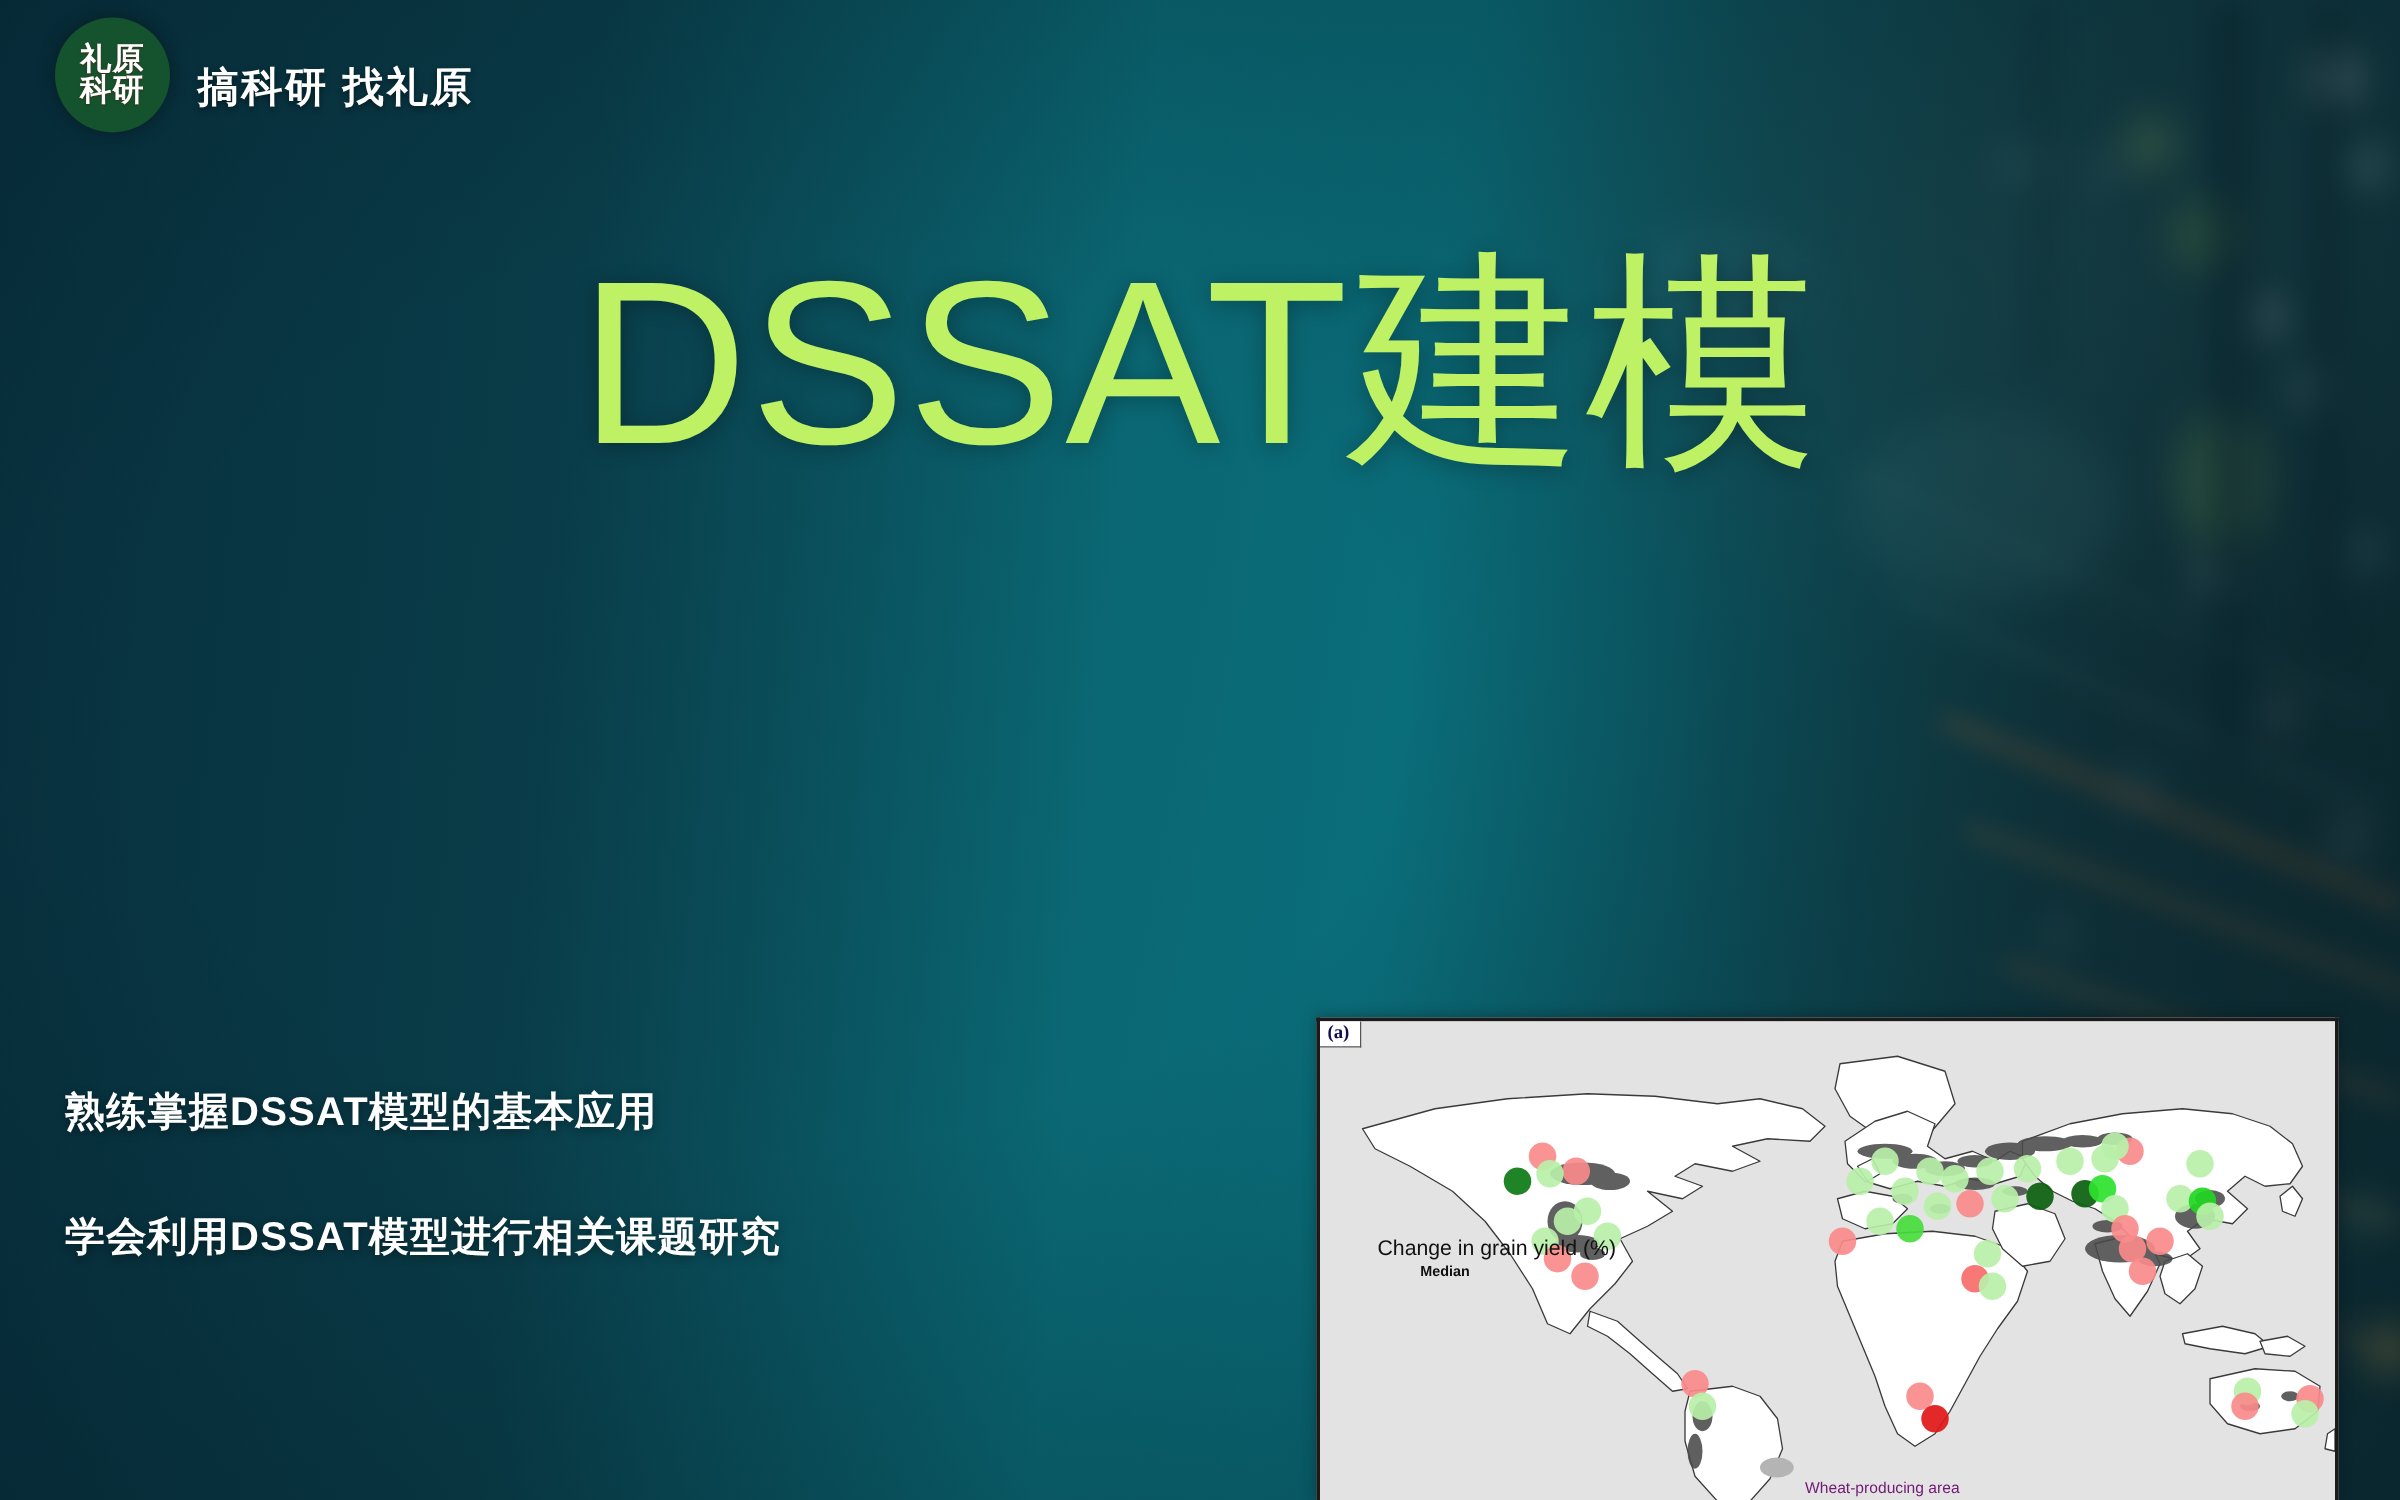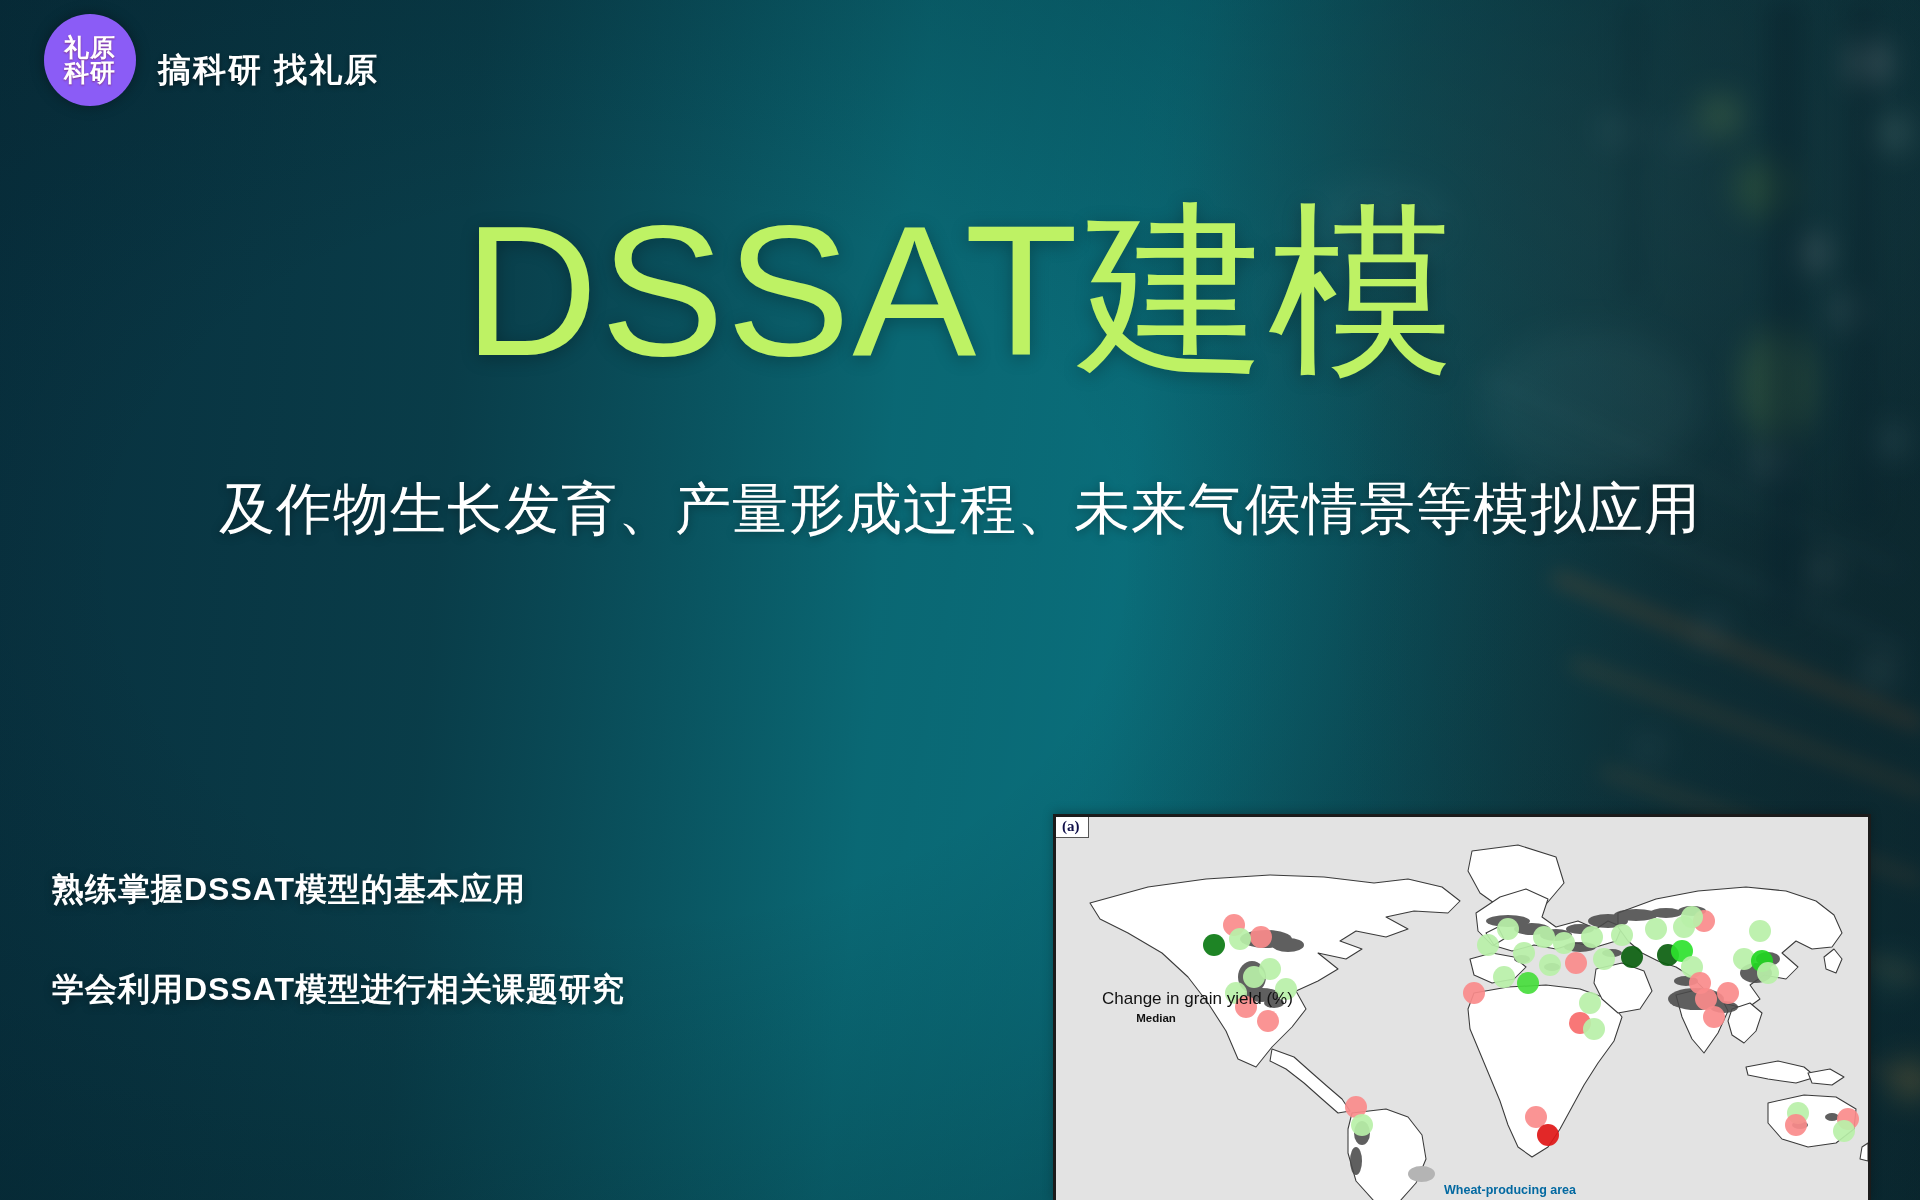--- a/index.html
+++ b/index.html
@@ -62,21 +62,21 @@
   .legend-title{font-size:17px;font-weight:400;white-space:nowrap;}
   .legend-sub{font-size:11.5px;font-weight:700;text-align:center;width:108px;margin-top:3px;}
   .ramp-wrap{display:flex;margin-top:6px;margin-left:30px;}
   .ramp-labels{display:flex;flex-direction:column;align-items:flex-end;margin-right:3px;}
   .ramp-labels div{font-size:10.5px;font-weight:700;height:18px;line-height:10px;
      transform:translateY(-5px);}
   .ramp{width:26px;}
   .ramp i{display:block;width:26px;height:18px;}
   .area-legend{position:absolute;left:352px;bottom:6px;display:flex;align-items:center;gap:9px;z-index:3;}
   .area-dot{width:27px;height:16px;border-radius:50%;background:#b4b4b4;}
-  .area-label{font-size:12.5px;font-weight:700;color:#0369a1;white-space:nowrap;margin-top:33px;}
+  .area-label{font-size:12.5px;font-weight:400;color:#701a75;white-space:nowrap;margin-top:33px;}
 </style>
 </head>
 <body>
 
 <div id="slide">
 
   <div class="bg-photo">
     <div class="bg-base"></div>
 
     <div class="blob" style="left:1852px;top:46px;width:34px;height:34px;background:rgba(255,255,255,.70);"></div>
@@ -110,32 +110,29 @@
 
     <div class="streak" style="left:1766px;top:0px;width:38px;height:620px;background:rgba(12,40,52,.45);"></div>
     <div class="streak" style="left:1848px;top:0px;width:30px;height:520px;background:rgba(14,44,56,.40);"></div>
     <div class="streak" style="left:1620px;top:0px;width:26px;height:300px;background:rgba(16,52,62,.30);"></div>
 
     <div class="bg-veil"></div>
     <div class="bg-vignette"></div>
   </div>
 
   <div class="logo-row">
-    <div class="logo-badge" style="background:#8b5cf6;">
+    <div class="logo-badge" style="background:#14532d;">
       <span>礼原</span>
       <span>科研</span>
     </div>
     <div class="logo-tag">搞科研 找礼原</div>
   </div>
 
   <div class="headline">
     <div class="t">DSSAT建模</div>
-  </div>
-  <div class="subline">
-    <div class="s">及作物生长发育、产量形成过程、未来气候情景等模拟应用</div>
   </div>
 
   <div class="bullets">
     <div class="bullet">熟练掌握DSSAT模型的基本应用</div>
     <div class="bullet">学会利用DSSAT模型进行相关课题研究</div>
   </div>
 
   <div id="figure">
     <svg viewBox="0 0 812 386" preserveAspectRatio="none">
       <rect x="0" y="0" width="812" height="386" fill="#e3e3e3"></rect>

